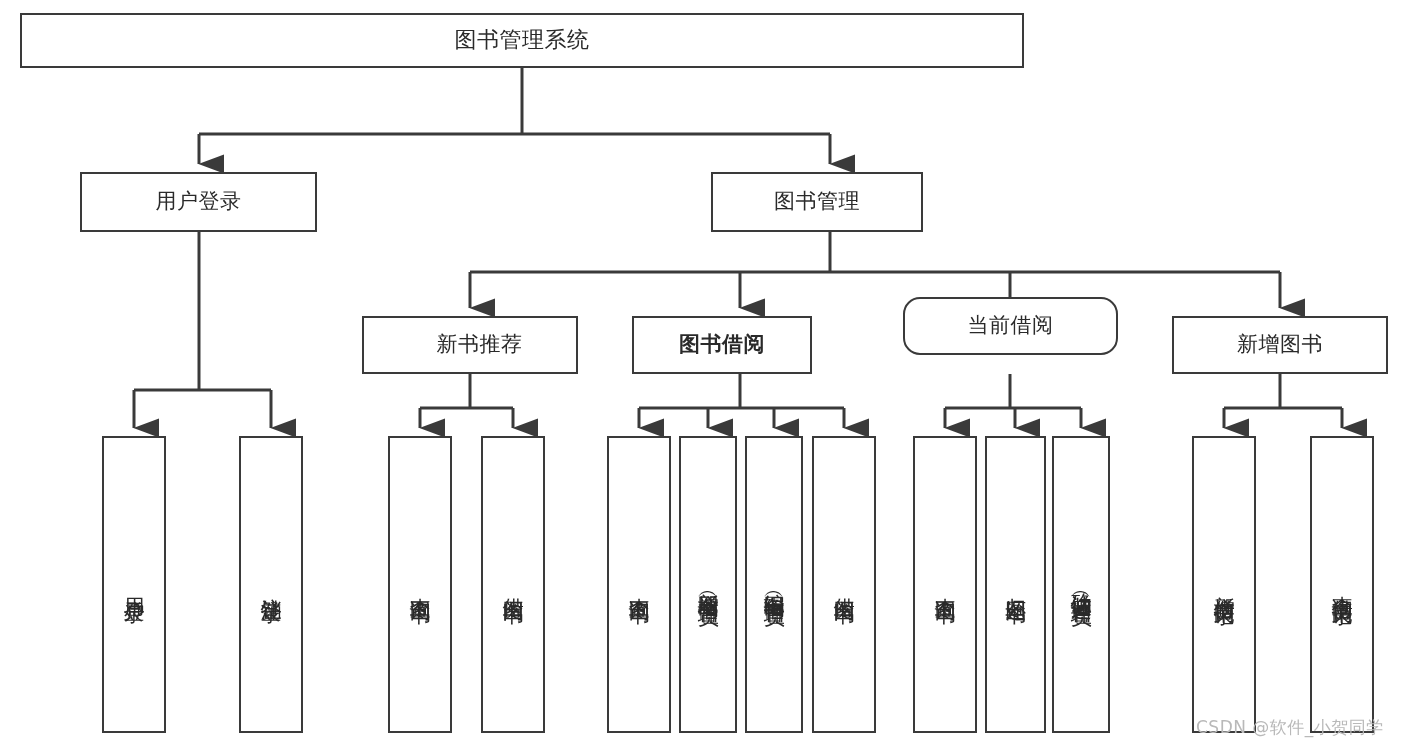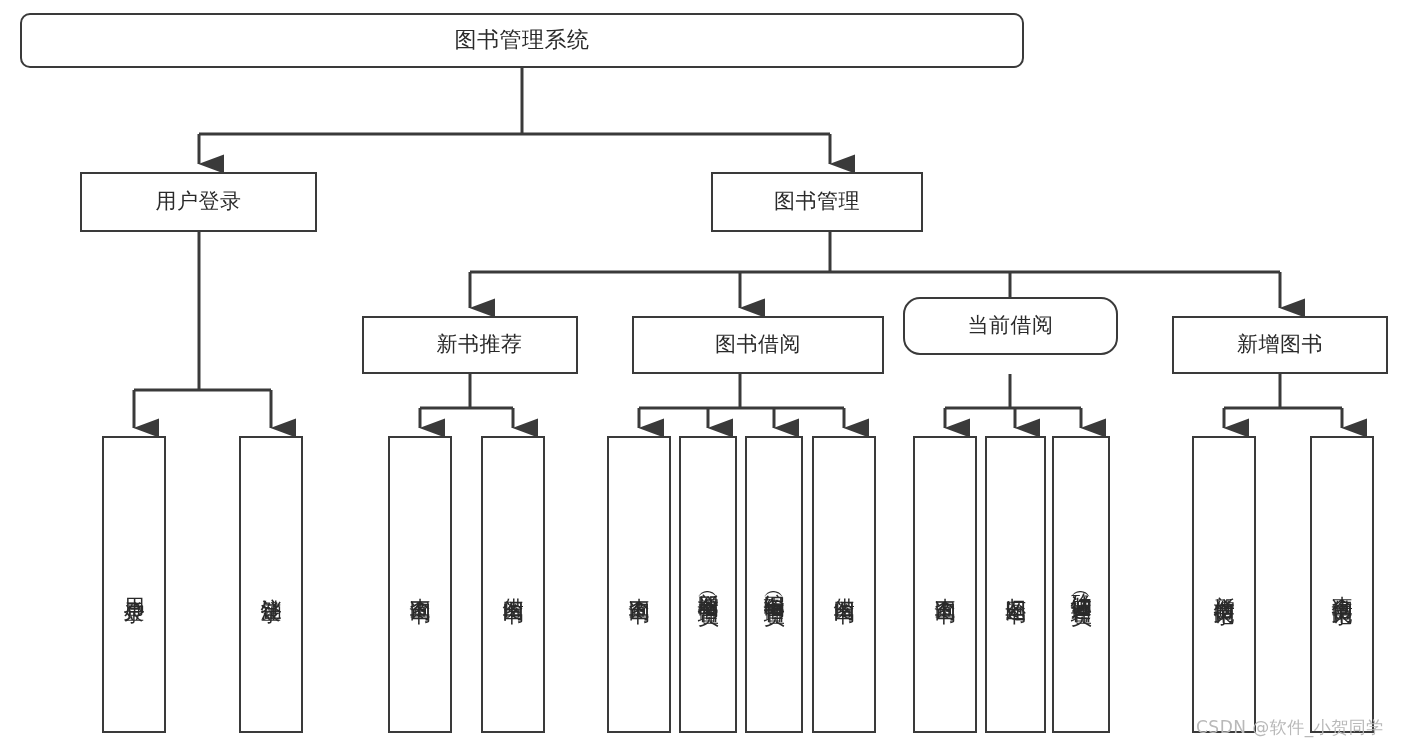--- a/index.html
+++ b/index.html
@@ -53,21 +53,20 @@
     padding: 6px 0;
   }
   .node-v .vtext {
     writing-mode: vertical-rl;
     text-orientation: upright;
     white-space: normal;
     max-height: 100%;
   }
   #node-root {
     font-size: 22px;
-    border-radius: 10px;
   }
   .watermark {
     position: absolute;
     font-size: 17px;
     color: #b9b9b9;
     white-space: nowrap;
     letter-spacing: 0.5px;
   }
 </style>
 </head>
@@ -144,21 +143,21 @@
   <div class="node node-h" style="left:80px; top:172px; width:237px; height:60px;">
     <span>用户登录</span>
   </div>
   <div class="node node-h" style="left:711px; top:172px; width:212px; height:60px;">
     <span>图书管理</span>
   </div>
 
   <div class="node node-h" style="left:362px; top:316px; width:216px; height:58px;padding-left:19px;">
     <span>新书推荐</span>
   </div>
-  <div class="node node-h" style="left:632px; top:316px; width:252px; height:58px;">
+  <div class="node node-h" style="left:632px; top:316px; width:180px; height:58px;font-weight:bold;">
     <span>图书借阅</span>
   </div>
   <div class="node node-h" style="left:903px; top:297px; width:215px; height:58px;border-radius:17px;">
     <span>当前借阅</span>
   </div>
   <div class="node node-h" style="left:1172px; top:316px; width:216px; height:58px;">
     <span>新增图书</span>
   </div>
 
   <div class="node node-v" style="left:102px; top:436px; width:64px; height:297px;">

